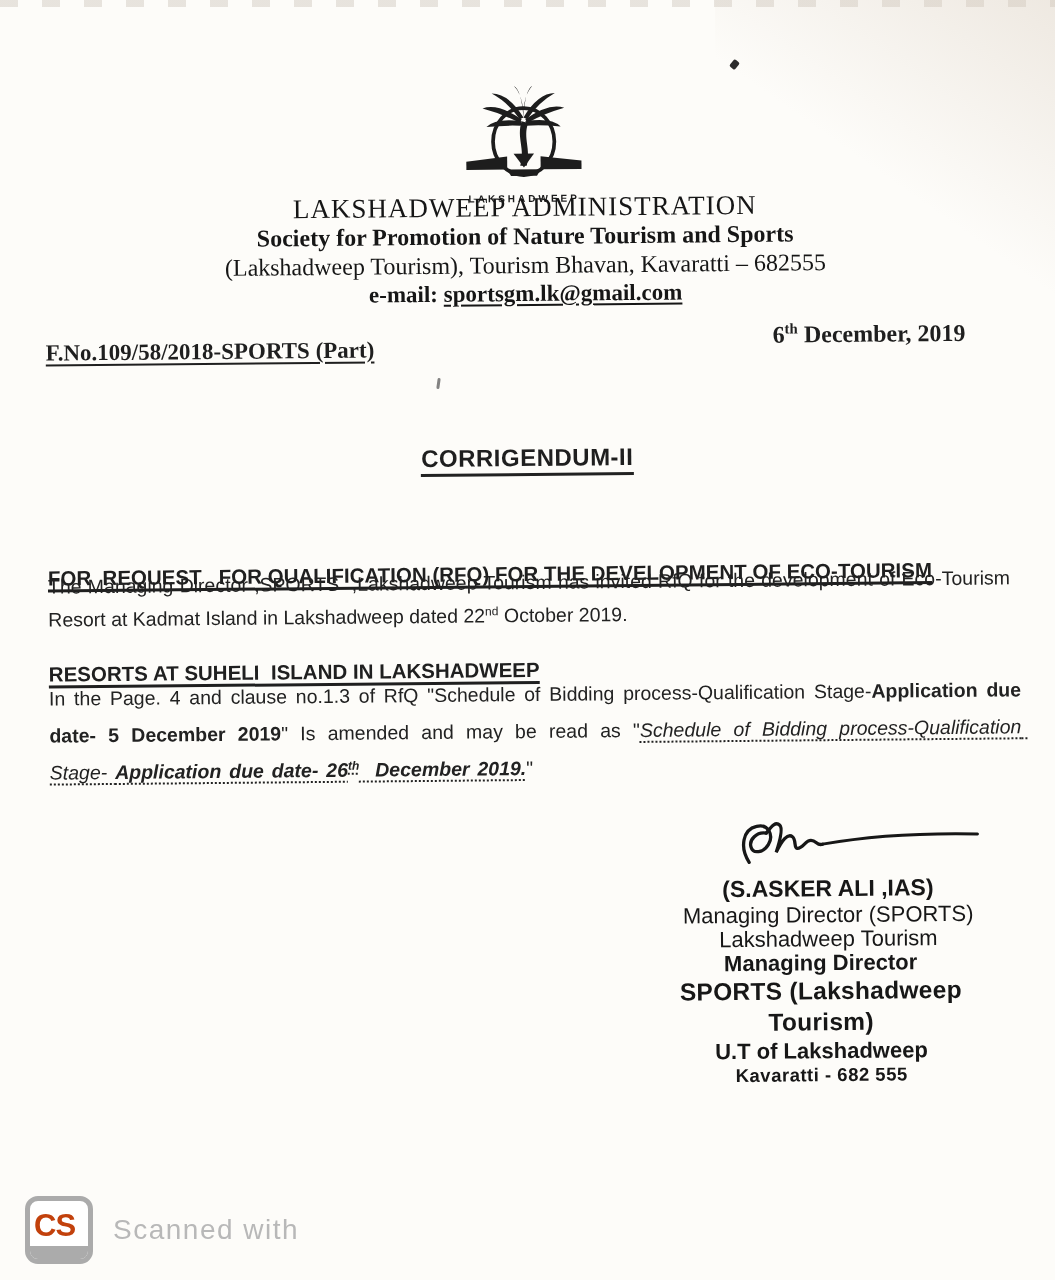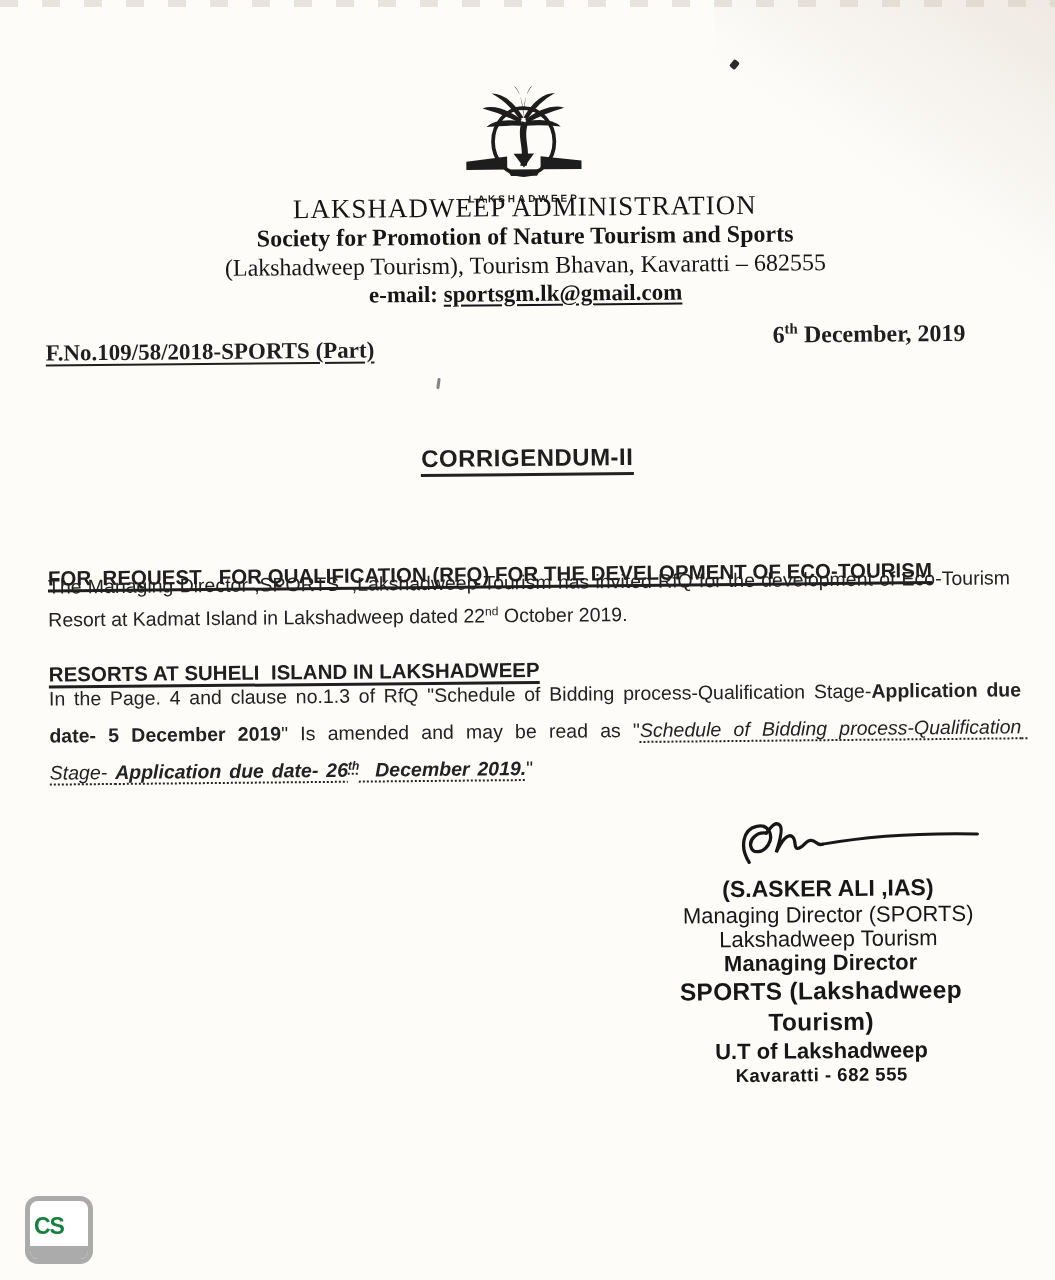--- a/index.html
+++ b/index.html
@@ -61,21 +61,21 @@
   .stamp{transform:translateX(-8px);}
   .stamp-l1{font-size:22px;font-weight:bold;line-height:24px;}
   .stamp-l2{font-size:24.5px;font-weight:bold;line-height:31px;letter-spacing:.3px;}
   .stamp-l3{font-size:22px;font-weight:bold;line-height:27px;}
   .stamp-l4{font-size:18.5px;font-weight:bold;line-height:22px;letter-spacing:.5px;}
 
   
   .watermark{position:absolute;left:25px;top:1196px;display:flex;align-items:center;gap:20px;}
   .cs-logo{width:58px;height:58px;border:5px solid #ababab;border-radius:13px;position:relative;
     display:flex;align-items:center;justify-content:flex-start;overflow:hidden;background:#fff;}
-  .cs-logo .cs-text{font-size:23px;font-weight:bold;color:#15803d;letter-spacing:-1px;margin:-8px 4px 0 4px;}
+  .cs-logo .cs-text{font-size:31px;font-weight:bold;color:#c2410c;letter-spacing:-1px;margin:-8px 4px 0 4px;}
   .cs-logo .cs-bar{position:absolute;bottom:0;left:0;right:0;height:13px;background:#ababab;}
   .wm-text{color:#b8b8b8;font-size:28px;line-height:36px;letter-spacing:1.5px;}
 </style>
 </head>
 <body>
 
 <div class="artifact top-noise"></div>
 <div class="artifact corner-shade"></div>
 <div class="artifact speck1"></div>
 <div class="artifact speck2"></div>
@@ -145,14 +145,15 @@
   </div>
 
 </div>
 
 <div class="watermark">
   <div class="cs-logo">
     <span class="cs-text">CS</span>
     <span class="cs-bar"></span>
   </div>
   <div class="wm-text">
+    <div>Scanned with</div>
   </div>
 </div>
 
 </body></html>

